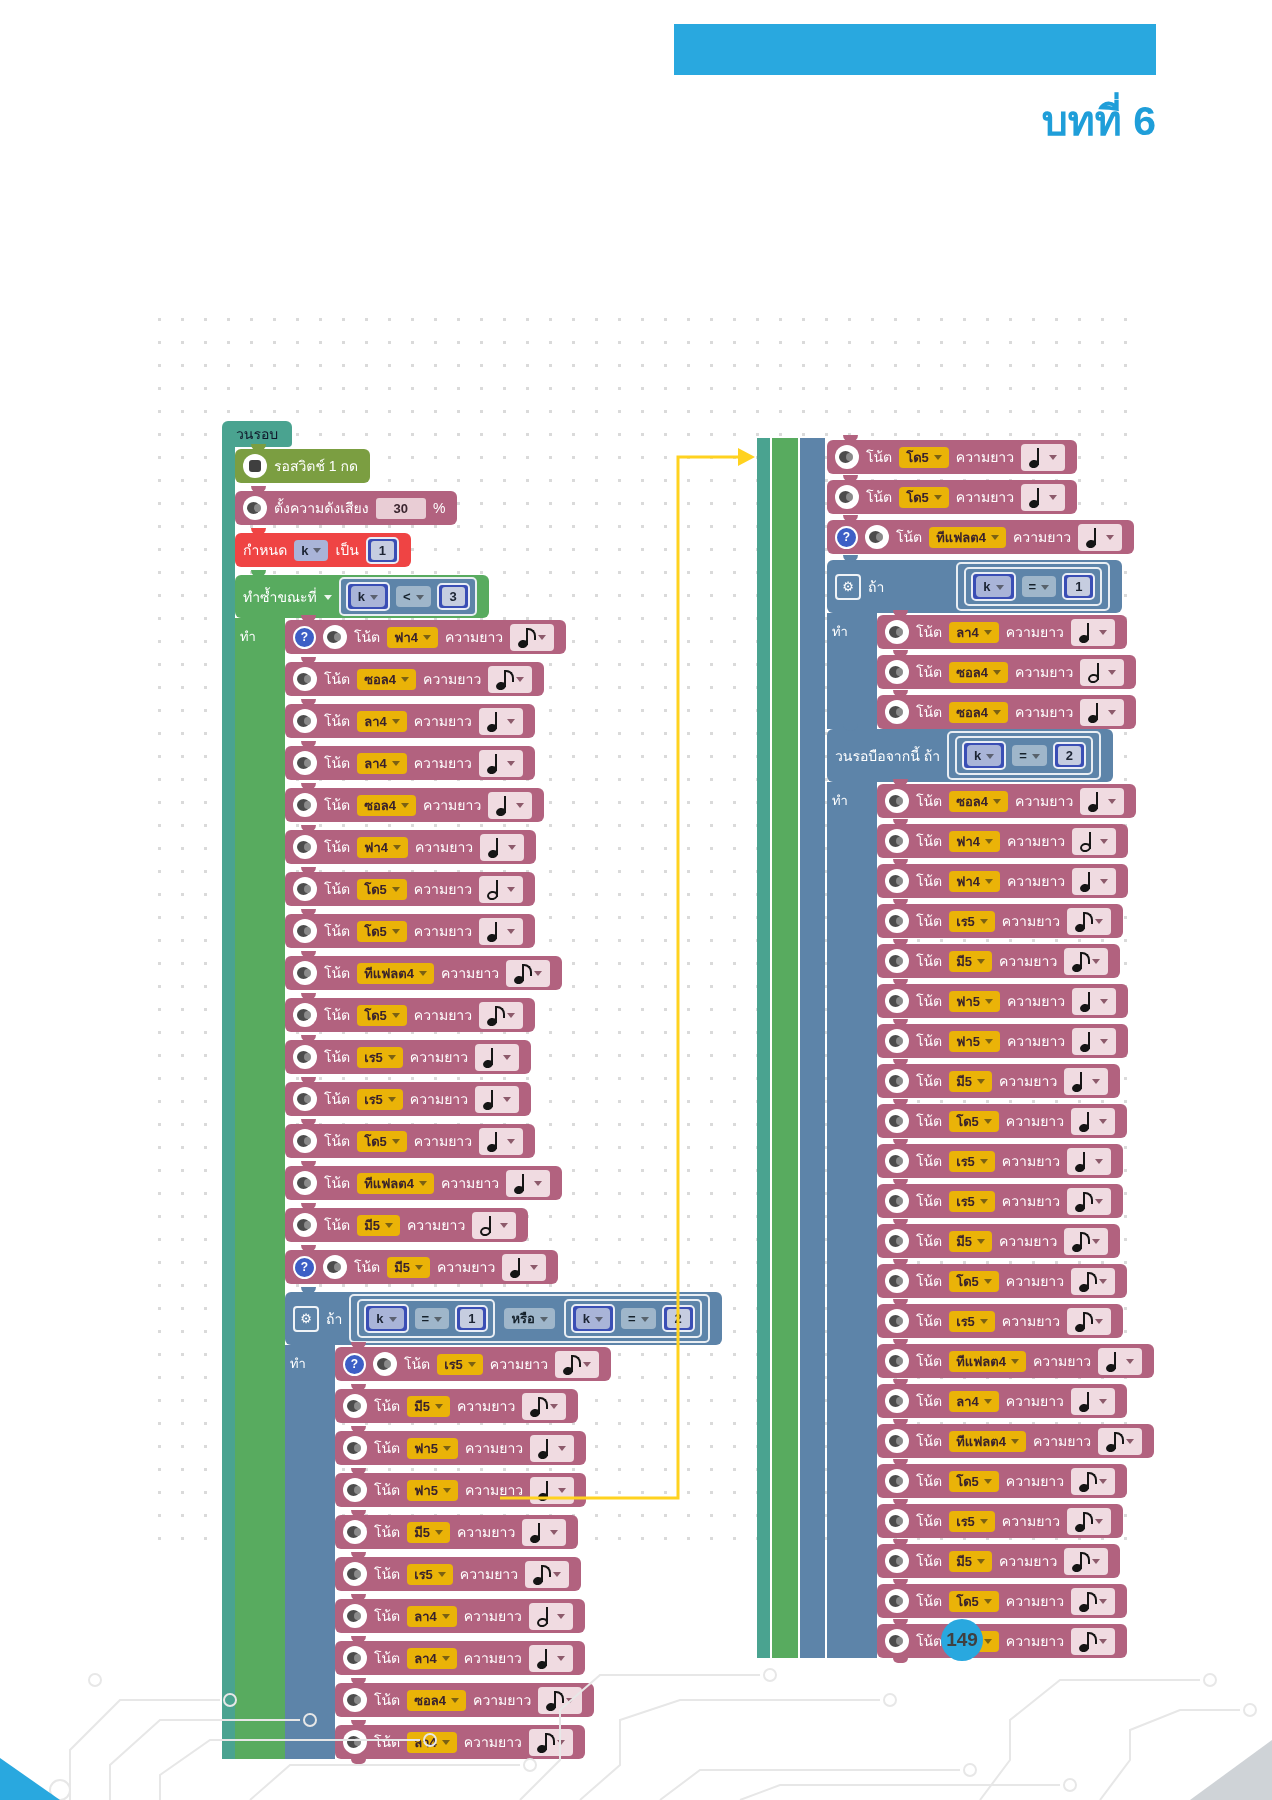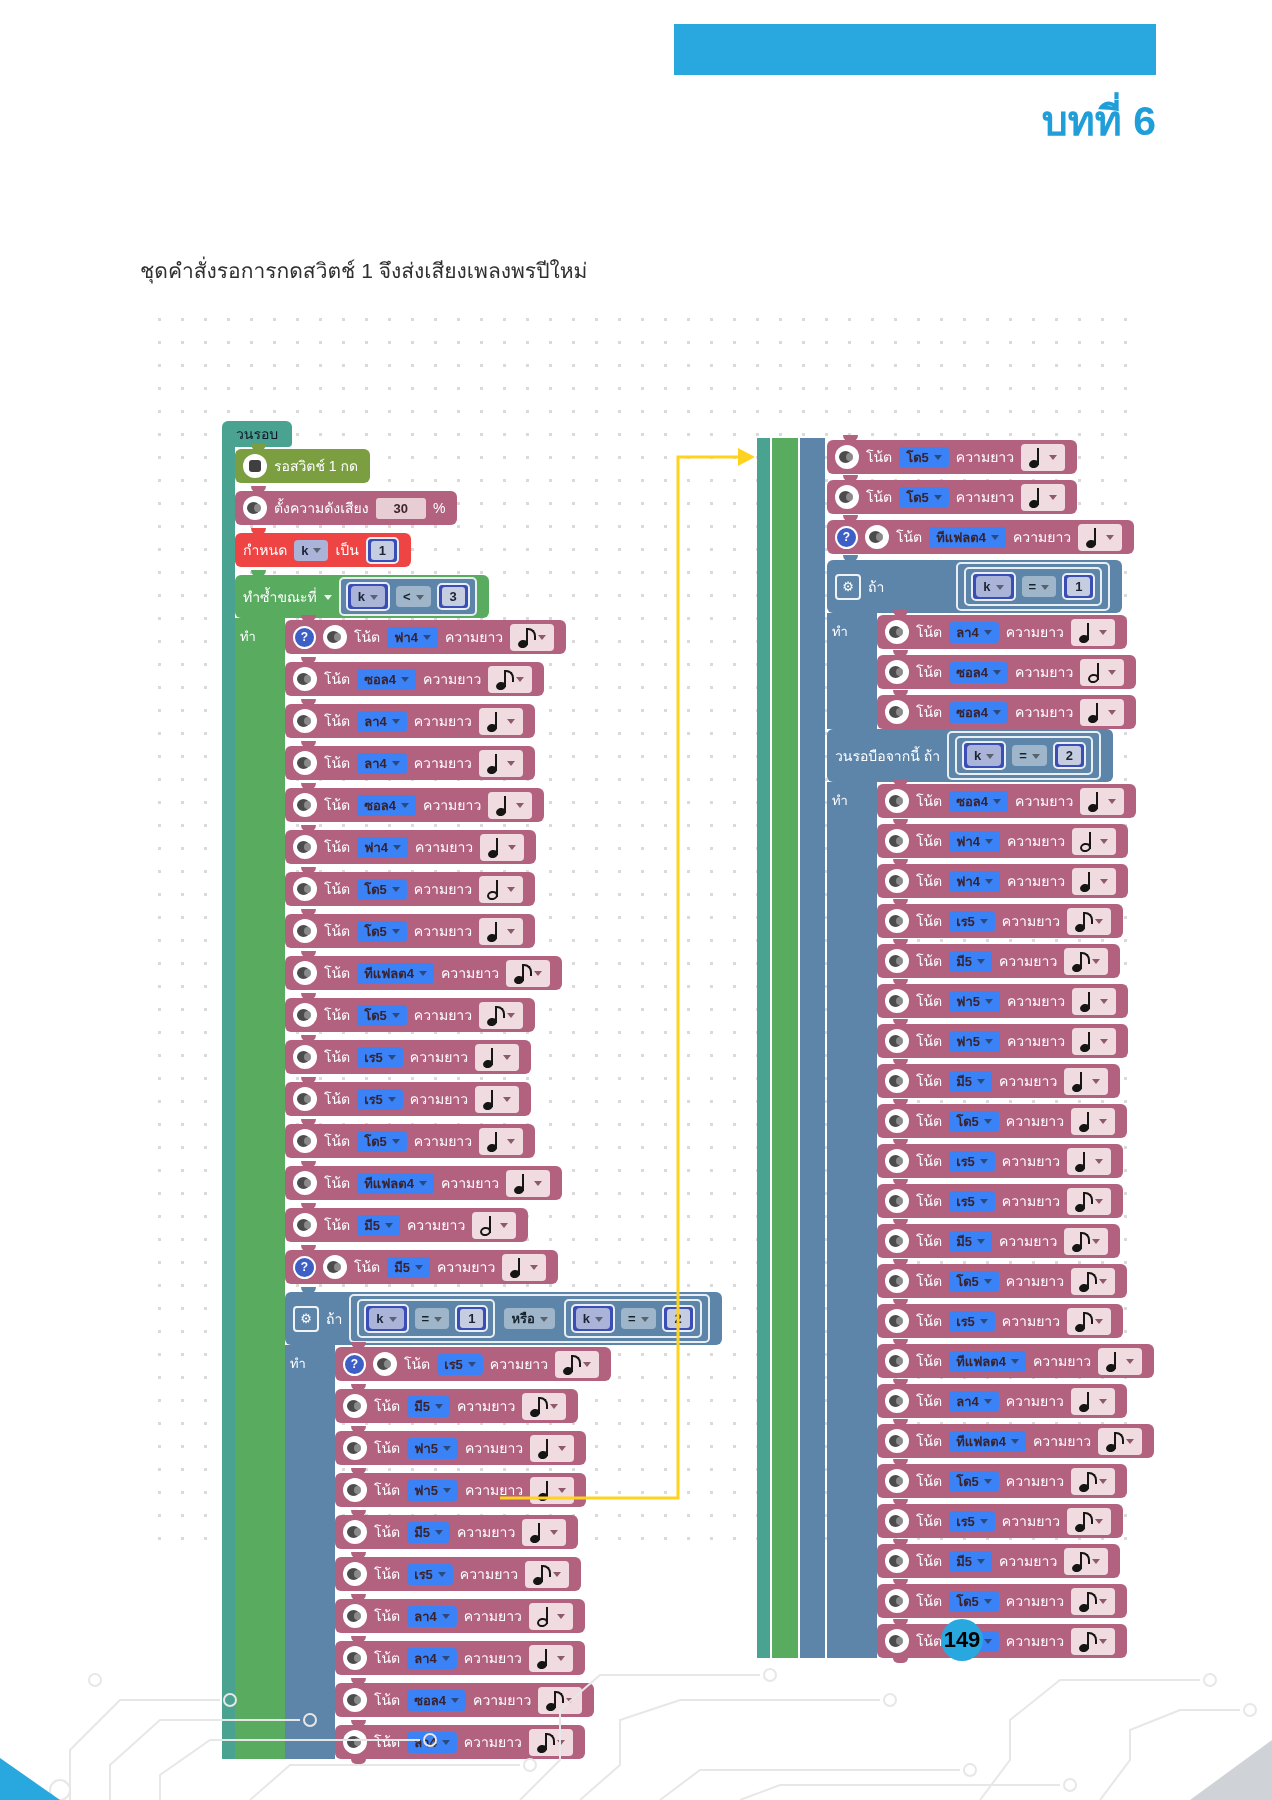--- a/index.html
+++ b/index.html
@@ -7,22 +7,22 @@
         font-family:"Liberation Sans", sans-serif;}
 
   
   .header-bar{position:absolute;left:674px;top:24px;width:482px;height:51px;background:#29a8df}
   .chapter{position:absolute;top:88px;right:116px;font-size:41px;font-weight:bold;color:#1f9ed9}
   .caption{position:absolute;left:140px;top:254px;font-size:21px;color:#2f2f2f}
   .canvas{position:absolute;left:148px;top:308px;width:992px;height:1244px;
           background-image:radial-gradient(#dadada 1.5px,transparent 1.7px);
           background-size:23px 23px}
   .pagenum{position:absolute;left:941px;top:1619px;width:42px;height:42px;border-radius:50%;
-           background:#29a8df;color:#000000;display:flex;align-items:center;justify-content:center;
-           font-size:22px;font-weight:bold}
+           background:#29a8df;color:#404040;display:flex;align-items:center;justify-content:center;
+           font-size:19px;font-weight:bold}
   .decor{position:absolute;left:0;top:1560px;width:1272px;height:240px;pointer-events:none}
   .arrowsvg{position:absolute;left:0;top:0;width:1272px;height:1800px;pointer-events:none}
 
   
   #left-col{position:absolute;left:222px;top:421px}
   #right-col{position:absolute;left:757px;top:438px;display:flex;align-items:stretch}
 
   .stack{display:flex;flex-direction:column;align-items:flex-start}
   .stack>*{margin-top:8px}
   .stack>*:first-child{margin-top:2px}
@@ -42,21 +42,21 @@
        display:inline-flex;align-items:center;font-size:14px}
   .cbody{display:flex;align-items:flex-start}
   .cwall{flex:none;align-self:stretch}
   .w13{width:13px}.w25{width:25px}.w26{width:26px}
   .dowall{flex:none;align-self:stretch;width:50px;color:#fff;font-size:13px;padding:8px 0 0 5px;box-sizing:border-box}
   .stripe{flex:none;margin-right:2px}
 
   
   .chip{display:inline-flex;align-items:center;gap:5px;border-radius:4px;padding:1px 7px;
         font-weight:bold;font-size:13px;height:21px;box-sizing:border-box}
-  .chip.pinkc{background:#3b82f6;color:#39222c}
+  .chip.pinkc{background:#eab308;color:#39222c}
   .chip.bluec{background:#a9b4d8;color:#1c2433}
   .chip.steelc{background:#9fb6ca;color:#15212b}
   .tri{width:0;height:0;border:4px solid transparent;border-top:5px solid rgba(30,30,30,.55);margin-top:5px}
   .tri.w{border-top-color:rgba(255,255,255,.9)}
   .slot{display:inline-flex;align-items:center;background:#3a4eb5;border:2px solid #e9edf6;
         border-radius:5px;padding:2px 3px;gap:4px}
   .valchip{background:#c6cde0;border-radius:3px;padding:0 8px;font-weight:bold;font-size:13px;
         color:#1c2433;height:19px;display:inline-flex;align-items:center}
   .pairbox{display:inline-flex;align-items:center;background:#5d84a9;border:2px solid #e9eef3;
         border-radius:5px;padding:3px 5px;gap:6px}
@@ -90,21 +90,20 @@
   .ng.eighth .fl{left:10px;top:2px;width:6px;height:10px;border:2px solid #151515;border-left:none;
        border-bottom:none;border-radius:0 9px 0 0}
 </style>
 </head>
 <body>
 
 <div class="page">
 
   <div class="header-bar"></div>
   <div class="chapter">บทที่ 6</div>
-  <div class="caption">ชุดคำสั่งรอการกดสวิตช์ 1 จึงส่งเสียงเพลงพรปีใหม่</div>
 
   <div class="canvas"></div>
 
   <div id="left-col"><div class="cap">วนรอบ</div><div class="cbody">
         <div class="cwall w13 teal"></div>
         <div class="stack">
           <div class="brow olive bump">
             <span class="swc"></span>
             <span>รอสวิตช์ 1 กด</span>
           </div>

